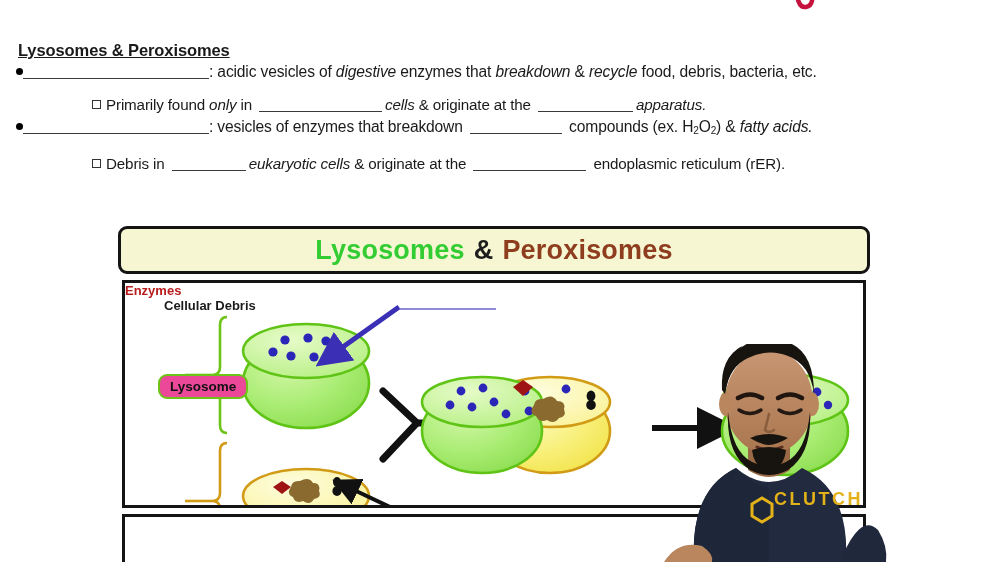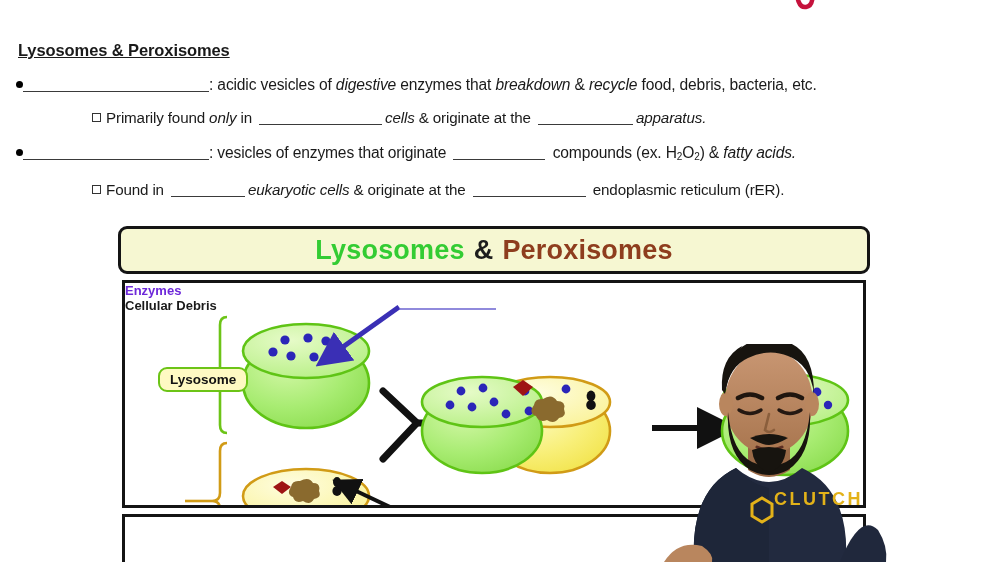--- a/index.html
+++ b/index.html
@@ -41,21 +41,21 @@
     margin-left: 18px;
     letter-spacing: -0.1px;
     line-height: 20px;
   }
   .bullet-line {
     font-size: 15.6px;
     line-height: 20px;
     white-space: nowrap;
     letter-spacing: -0.15px;
   }
-  .lvl1 { margin-left: 16px; margin-top: 15px; }
+  .lvl1 { margin-left: 16px; margin-top: 2px; }
   .lvl2 { margin-left: 80px; margin-top: 13px; font-size: 15.2px; padding-left: 12px; }
 
   .dot {
     display: inline-block;
     width: 7px;
     height: 7px;
     background: #000;
     border-radius: 50%;
     vertical-align: 2px;
     margin-right: 0px;
@@ -142,42 +142,43 @@
     position: absolute;
     box-sizing: border-box;
     font-size: 13.5px;
     font-weight: bold;
     text-align: center;
     padding: 3px 10px;
     border-radius: 9px;
     white-space: nowrap;
   }
   #label-lysosome {
-    left: 33px; top: 84px;
-    background: #fef9c3;
+    left: 33px; top: 91px;
+    background: #ec4899;
     border: 2px solid #6cc417;
     color: #111;
   }
   #label-vesicle {
     left: 33px; top: 222px;
     background: #f6e48a;
     border: 2px solid #d19b16;
     color: #111;
   }
   #label-enzymes {
     left: 386px; top: 26px;
-    color: #6d28d9;
+    color: #b91c1c;
     font-size: 13px;
     font-weight: bold;
   }
   #label-debris {
     left: 300px; top: 250px;
     color: #1a1a1a;
     font-size: 13px;
     font-weight: bold;
+    padding-left: 39px;
   }
 
   
   #video-overlay {
     position: absolute;
     left: 664px;
     top: 344px;
     width: 336px;
     height: 218px;
     overflow: hidden;
@@ -206,25 +207,25 @@
 
   <div class="bullet-line lvl1">
     <span class="dot"></span><span class="blank b-big"></span><span>: acidic vesicles of </span><i>digestive</i><span> enzymes that </span><i>breakdown</i><span> &amp; </span><i>recycle</i><span> food, debris, bacteria, etc.</span>
   </div>
 
   <div class="bullet-line lvl2">
     <span class="sq"></span><span>Primarily found </span><i>only</i><span> in </span><span class="blank b-cells"></span><i>cells</i><span> &amp; originate at the </span><span class="blank b-golgi"></span><i>apparatus.</i>
   </div>
 
   <div class="bullet-line lvl1">
-    <span class="dot"></span><span class="blank b-big"></span><span>: vesicles of enzymes that originate </span><span class="blank b-comp"></span><span> compounds (ex. H</span><sub>2</sub><span>O</span><sub>2</sub><span>) &amp; </span><i>fatty acids.</i>
+    <span class="dot"></span><span class="blank b-big"></span><span>: vesicles of enzymes that breakdown </span><span class="blank b-comp"></span><span> compounds (ex. H</span><sub>2</sub><span>O</span><sub>2</sub><span>) &amp; </span><i>fatty acids.</i>
   </div>
 
   <div class="bullet-line lvl2">
-    <span class="sq"></span><span>Found in </span><span class="blank b-found"></span><i>eukaryotic cells</i><span> &amp; originate at the </span><span class="blank b-rough"></span><span> endoplasmic reticulum (rER).</span>
+    <span class="sq"></span><span>Debris in </span><span class="blank b-found"></span><i>eukaryotic cells</i><span> &amp; originate at the </span><span class="blank b-rough"></span><span> endoplasmic reticulum (rER).</span>
   </div>
 
 </div>
 
 <div id="diagram">
 
   <div id="diagram-title-bar">
     <div id="diagram-title"><span class="t-lyso">Lysosomes</span><span class="t-amp" style="margin:0 9px;">&amp;</span><span class="t-pero">Peroxisomes</span></div>
   </div>
 

